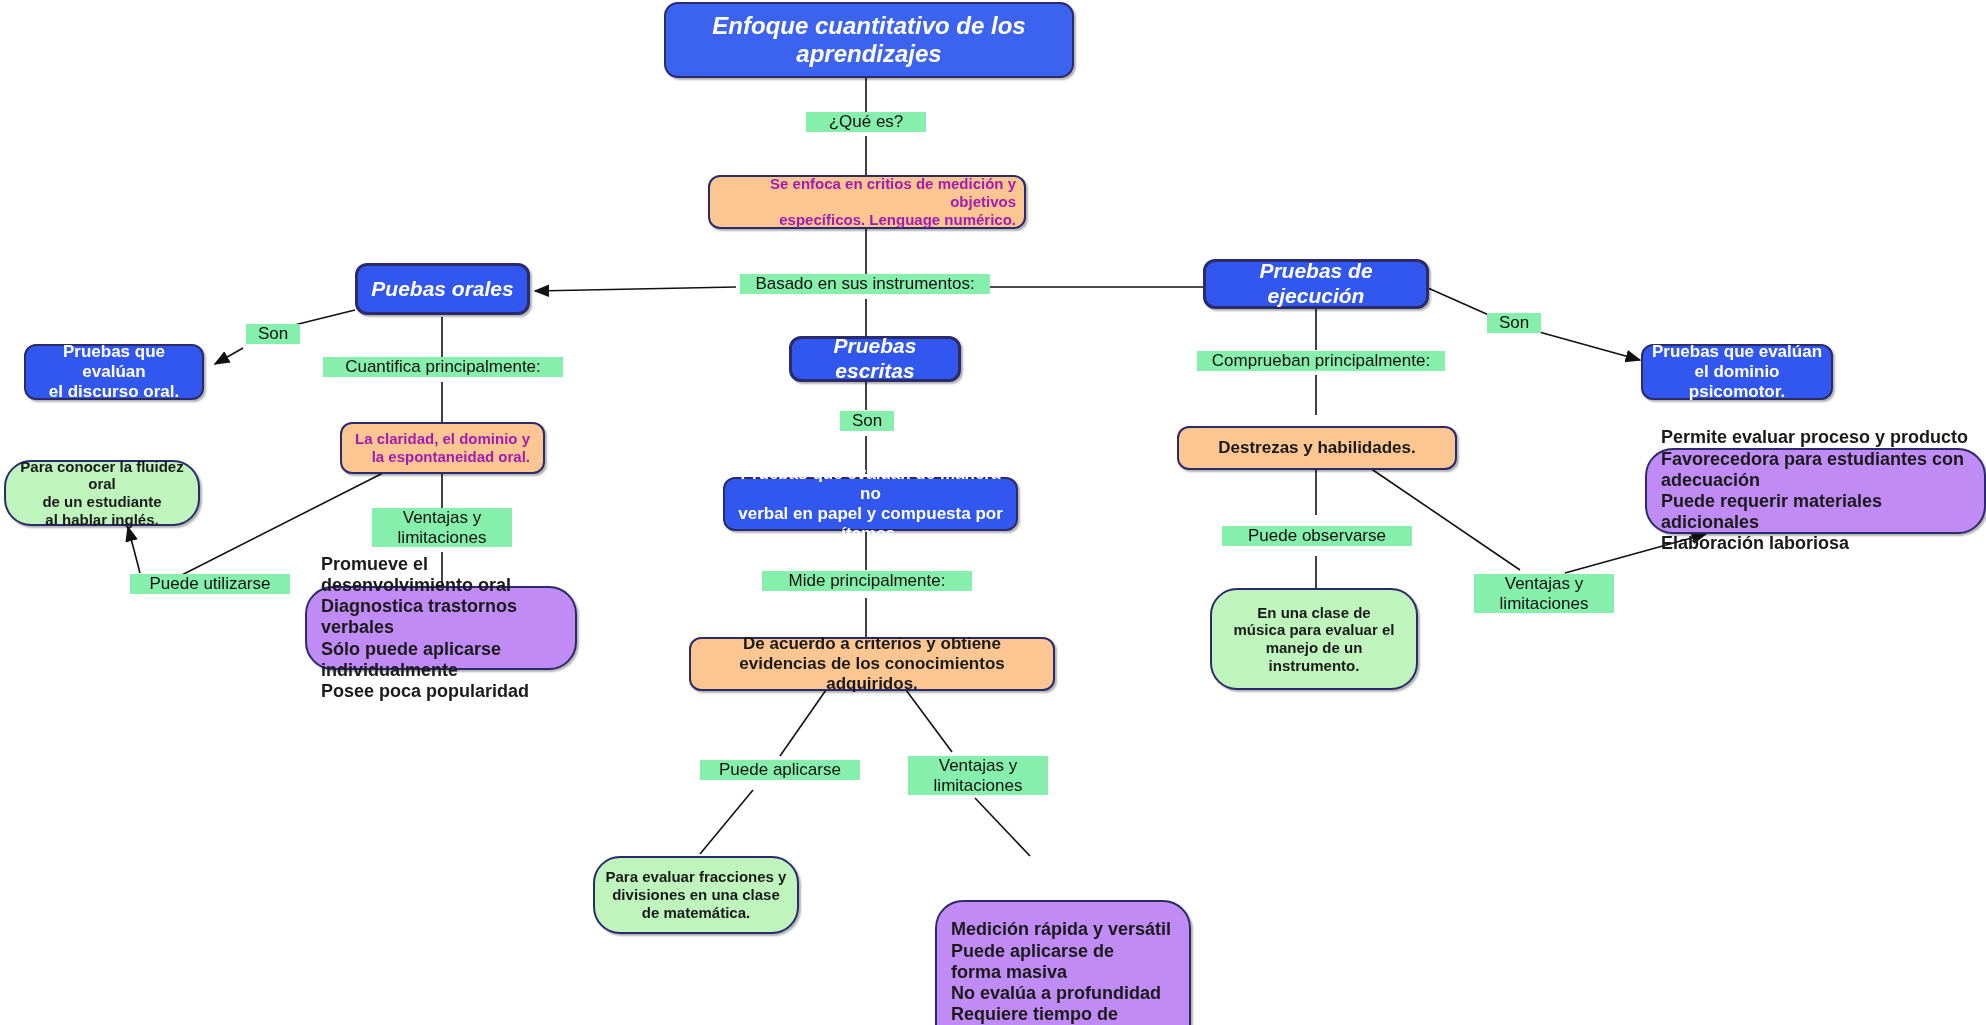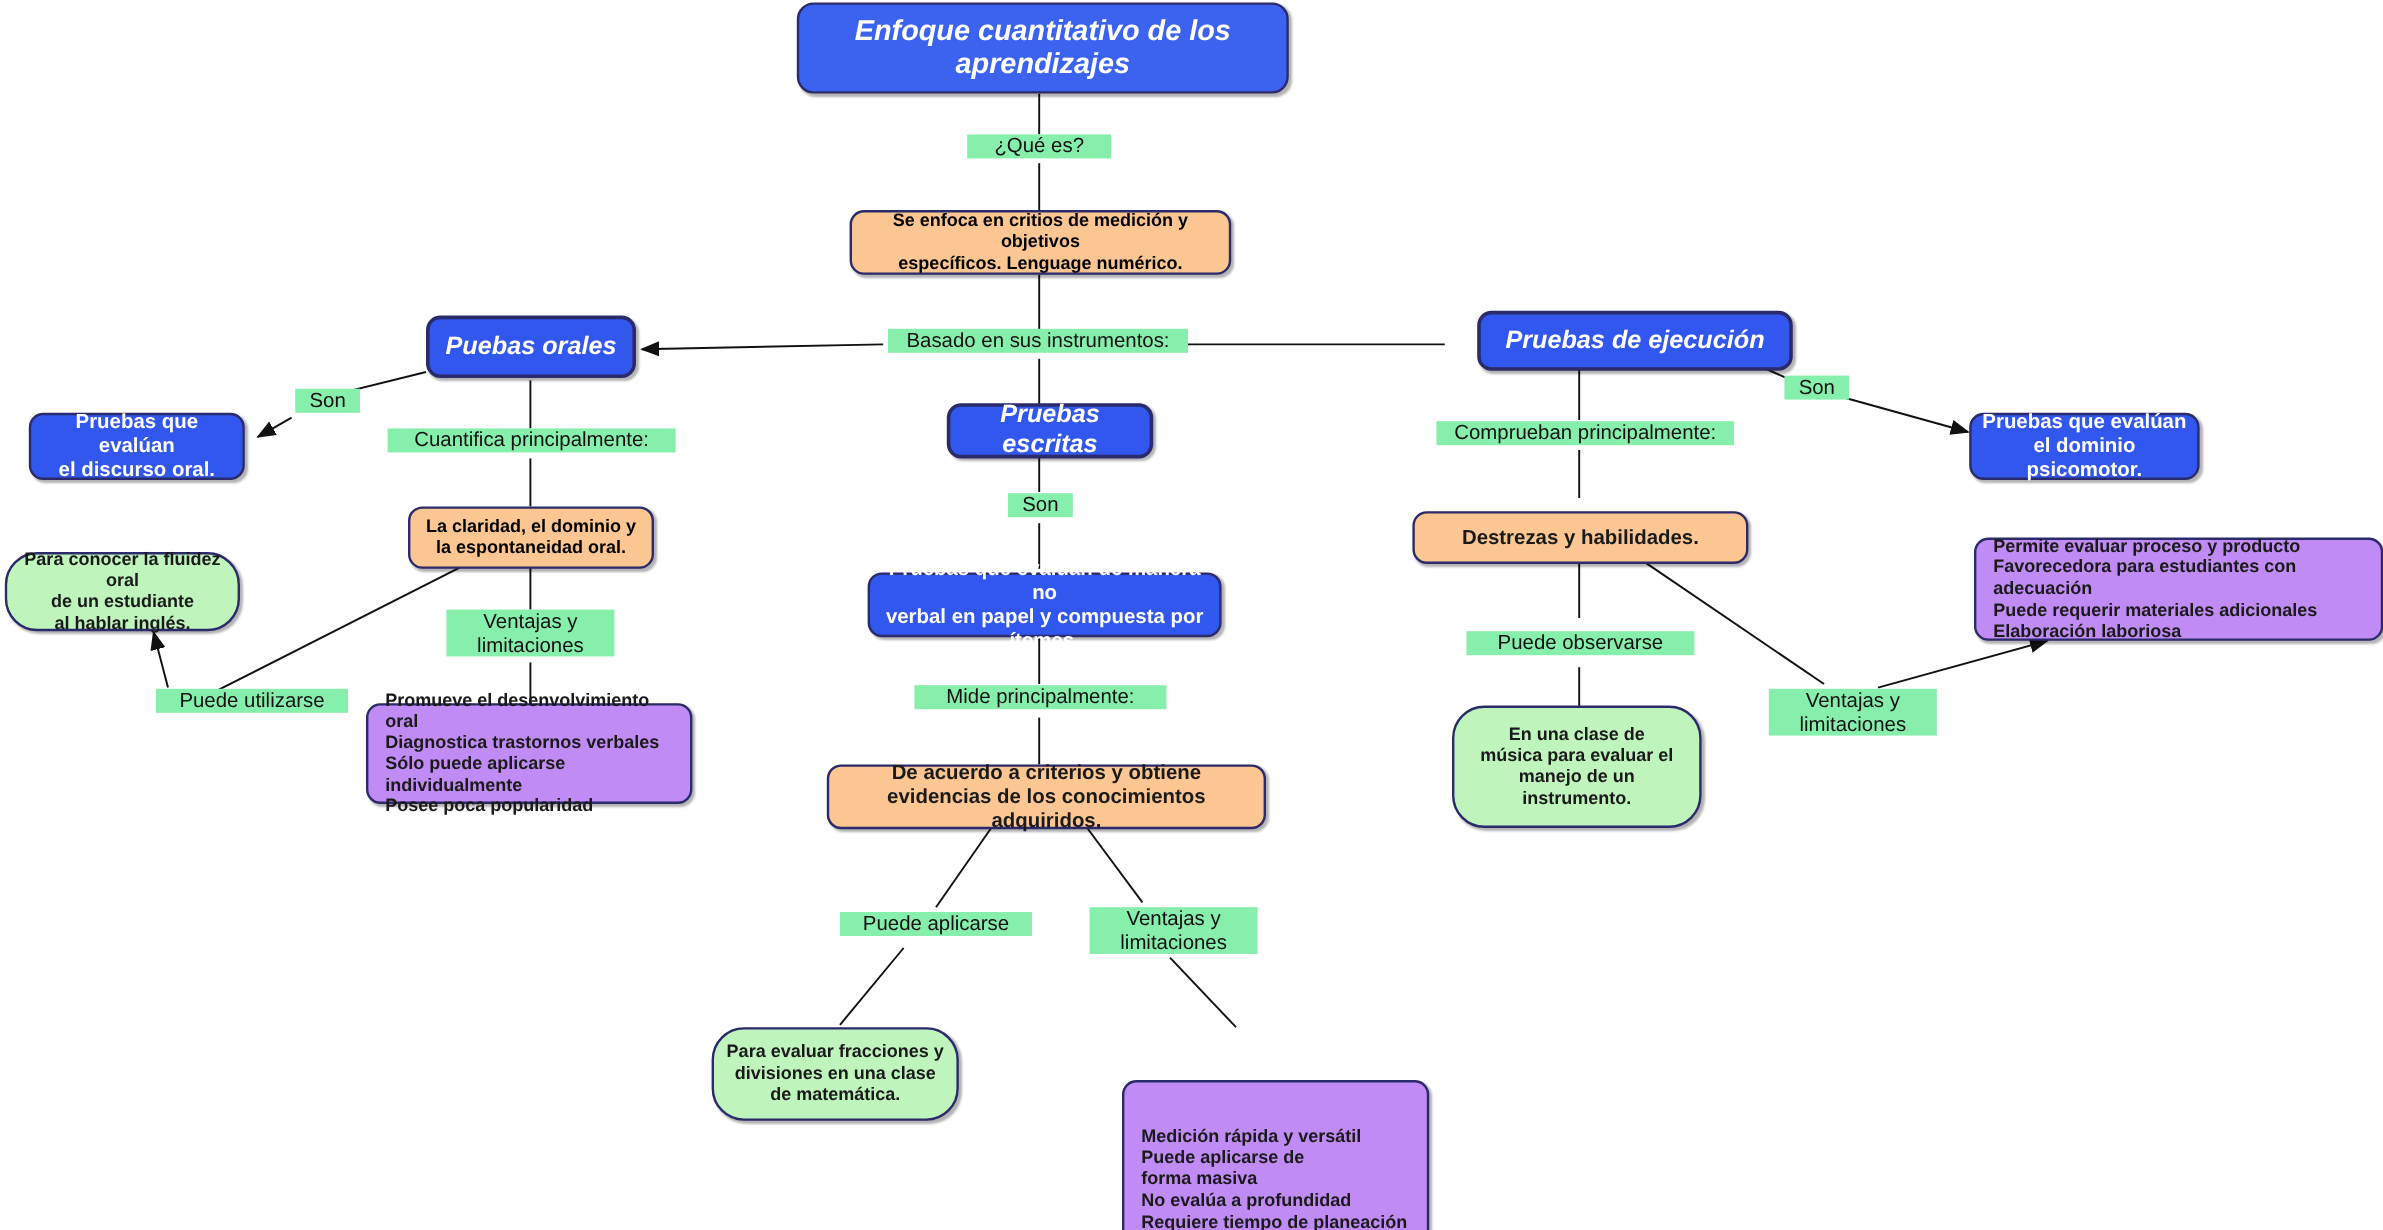--- a/index.html
+++ b/index.html
@@ -56,40 +56,42 @@
     font-size: 21px;
     border-width: 3px;
   }
   .n-blue-plain {
     background: #3257ee;
     color: #ffffff;
     font-size: 17px;
   }
   .n-orange {
     background: #fbc691;
-    color: #000000;
+    color: #a21caf;
     font-size: 15px;
+    text-align: right;
   }
   .n-orange-lg {
     background: #fbc691;
     color: #1a1a1a;
     font-size: 17px;
   }
   .n-green {
     background: #bff5bd;
     color: #1a1a1a;
     font-size: 15px;
     border-radius: 27px;
   }
   .n-purple {
     background: #c08bf5;
     color: #1a1a1a;
-    font-size: 15px;
+    font-size: 18px;
     text-align: left;
     justify-content: flex-start;
+    border-radius: 28px;
   }
   .edge-label {
     position: absolute;
     font-size: 17px;
     color: #111111;
     font-weight: normal;
     line-height: 1.16;
     white-space: pre-line;
     background: #86efac;
     text-align: center;
@@ -156,21 +158,21 @@
 
   <div class="node n-blue-title" style="left:664px; top:2px; width:410px; height:76px;">Enfoque cuantitativo de los aprendizajes</div>
 
   <div class="node n-orange" style="left:708px; top:175px; width:318px; height:54px;">Se enfoca en critios de medición y objetivos
 específicos. Lenguage numérico.</div>
 
   <div class="node n-blue-head" style="left:355px; top:263px; width:175px; height:52px;">Puebas orales</div>
 
   <div class="node n-blue-head" style="left:789px; top:336px; width:172px; height:46px;">Pruebas escritas</div>
 
-  <div class="node n-blue-head" style="left:1231px; top:259px; width:263px; height:50px;">Pruebas de ejecución</div>
+  <div class="node n-blue-head" style="left:1203px; top:259px; width:226px; height:50px;">Pruebas de ejecución</div>
 
   <div class="node n-blue-plain" style="left:24px; top:344px; width:180px; height:56px;">Pruebas que evalúan
 el discurso oral.</div>
 
   <div class="node n-green" style="left:4px; top:460px; width:196px; height:66px;">Para conocer la fluidez oral
 de un estudiante
 al hablar inglés.</div>
 
   <div class="node n-orange" style="left:340px; top:422px; width:205px; height:52px;">La claridad, el dominio y
 la espontaneidad oral.</div>

